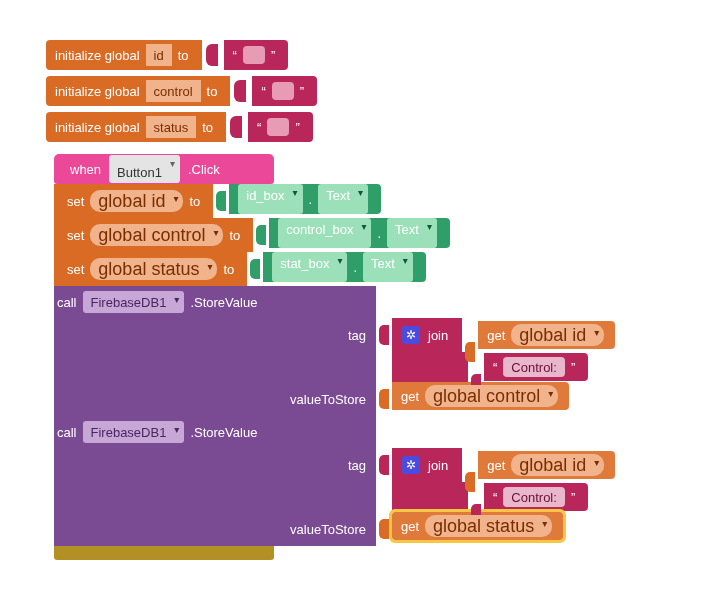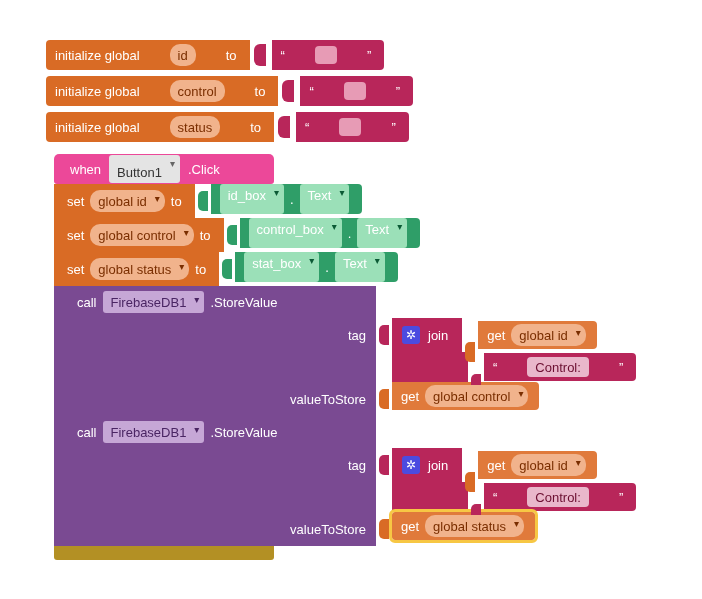--- a/index.html
+++ b/index.html
@@ -30,33 +30,32 @@
     border-radius: 6px 0 0 6px;
   }
   .block {
     display: flex;
     align-items: center;
     padding: 0 10px 0 6px;
     white-space: nowrap;
     height: 30px;
     border-radius: 0 4px 4px 0;
     box-sizing: border-box;
-    gap: 24px;
   }
   .block > * { margin: 0 3px; }
   .label { color: #fff; }
   
   
   .orange { background: #d96b25; }
   
   
   .chip {
     background: #f1b38c;
     color: #7a2e00;
-    border-radius: 10px;
+    border-radius: 0;
     padding: 2px 18px 2px 8px;
     font-size: 13px;
     display: inline-flex;
     align-items: center;
     position: relative;
     height: 18px;
   }
   .chip.plain { padding-right: 8px; }
   .chip.plain::after { content: none; }
   
@@ -191,21 +190,21 @@
     border-radius:0 4px 4px 0;
   }
   .greenget > * { margin:0 3px; color:#fff; }
   
   
   .callwrap { display:flex; flex-direction:column; }
   .callhead {
     background:#7a4a92;
     height:32px;
     display:flex; align-items:center;
-    padding: 0 20px;
+    padding: 0 0;
     color:#fff; white-space:nowrap;
     box-sizing:border-box;
   }
   .callhead > * { margin: 0 3px; }
   .callparamrow {
     display:flex; height:34px;
   }
   .paramcell {
     background:#7a4a92;
     display:flex; align-items:center; justify-content:flex-end;
@@ -238,21 +237,21 @@
     height:28px;
   }
   .getblk.hl { outline: 3px solid #f7c744; border-radius: 3px; }
   .getblk > * { margin:0 3px; color:#fff; }
   
   .orangechip {
     background:#f1b38c;
     color:#7a2e00;
     border-radius:10px;
     padding:2px 18px 2px 8px;
-    font-size:13px;
+    font-size:18px;
     height:18px;
     display:inline-flex; align-items:center;
     position:relative;
   }
   .orangechip::after{
     content:"▾"; position:absolute; right:5px; top:3px; font-size:10px; color:#7a2e00;
   }
   .rightslots { display:flex; flex-direction:column; }
 
 </style>

